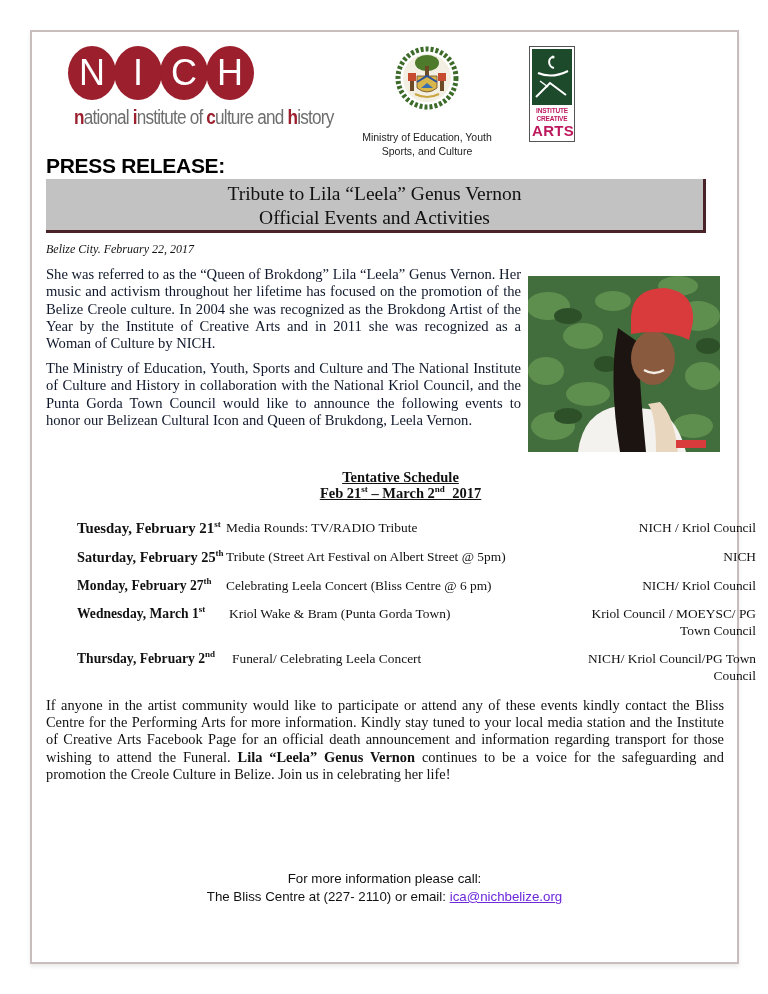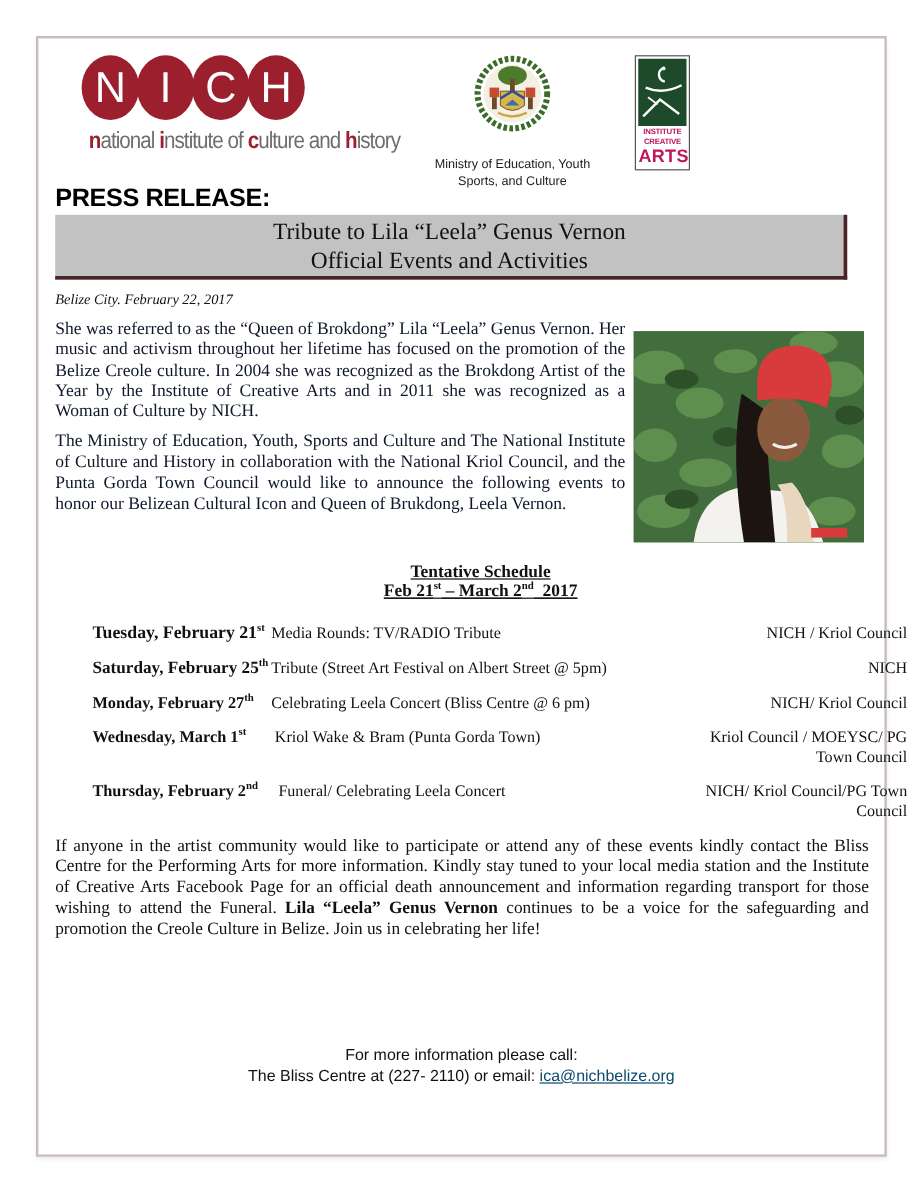--- a/index.html
+++ b/index.html
@@ -101,21 +101,21 @@
       text-align: justify;
     }
 
     .quote {
       position: absolute; left: 0; top: 792px; width: 100%; text-align: center; font-size: 13.3px;
     }
     .contact {
       position: absolute; left: 0; top: 838px; width: 100%; text-align: center;
       font-family: "Liberation Sans", sans-serif; font-size: 13.3px; line-height: 18px; color: #111;
     }
-    .contact a { color: #0c4a6e; text-decoration: underline; }
+    .contact a { color: #6d28d9; text-decoration: underline; }
   </style>
 </head>
 <body>
 
 <div class="page">
 
   <div class="nich-logo">
     <div class="nich-circles">
       <div class="nich-circle" style="left:0">N</div>
       <div class="nich-circle" style="left:46px">I</div>

